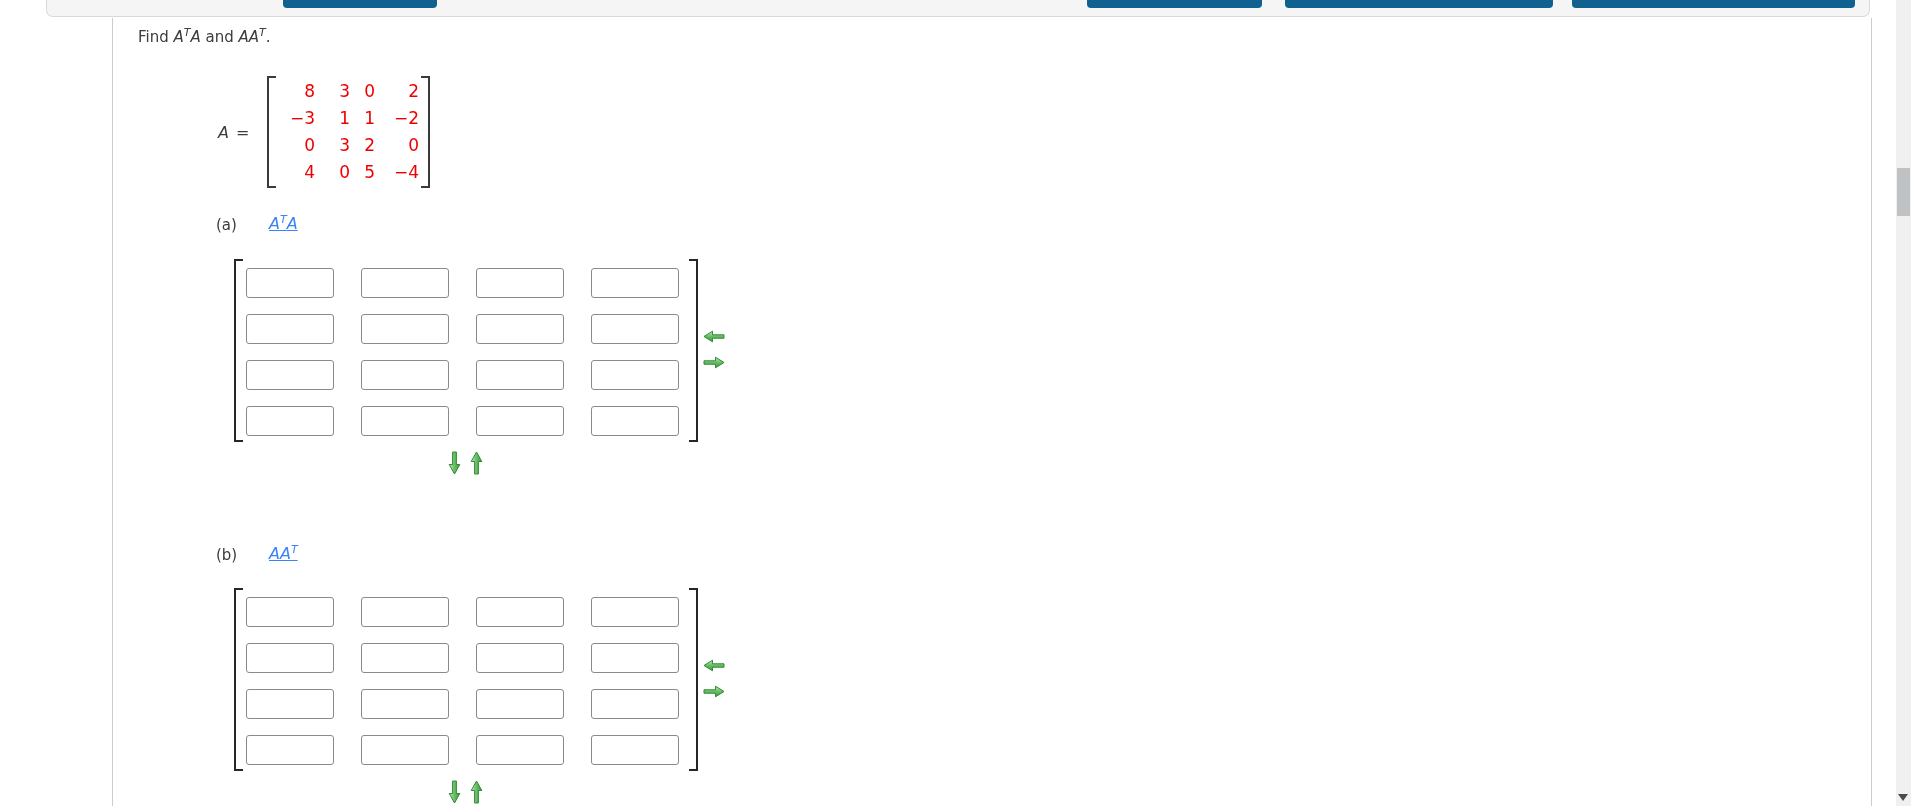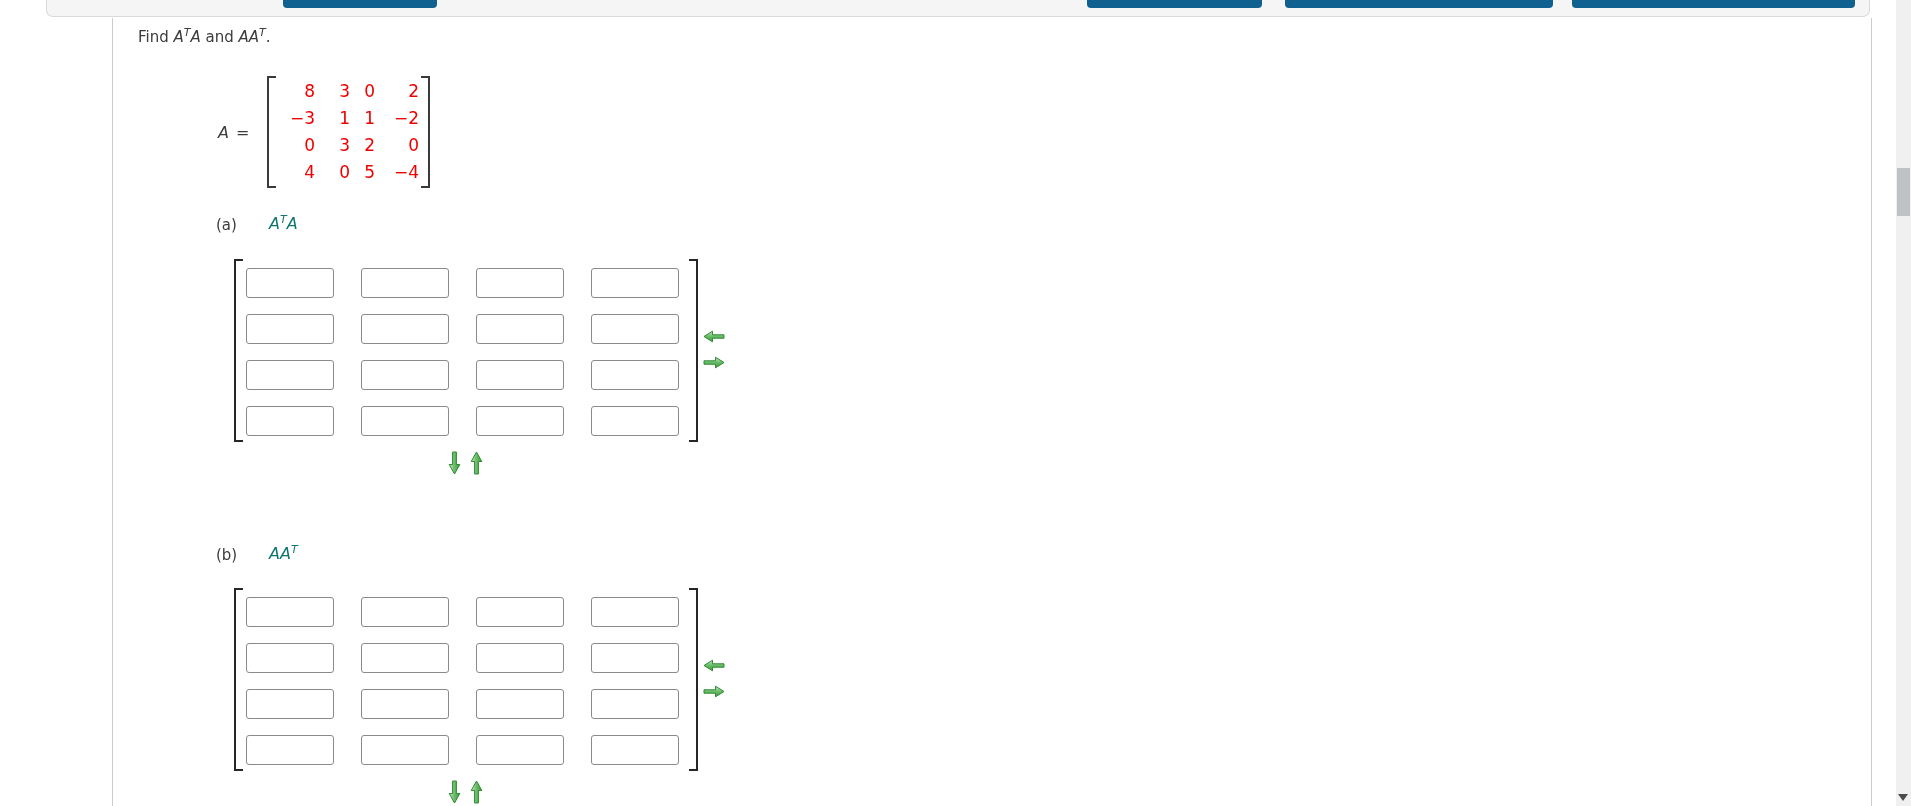--- a/index.html
+++ b/index.html
@@ -39,21 +39,21 @@
   .mbr.l{left:0;border-right:none;}
   .mbr.r{left:154px;border-left:none;}
   .matA-grid{
     position:absolute;left:14px;top:2px;
     display:grid;grid-template-columns:34px 35px 25px 44px;
     font-size:17px;line-height:27px;color:#ee0000;text-align:right;
   }
 
   
   .part-label{position:absolute;font-size:15px;color:#3c3c3c;}
-  .part-expr{position:absolute;font-size:16px;color:#0f766e;font-style:italic;white-space:nowrap;}
+  .part-expr{position:absolute;font-size:16px;color:#3b82f6;font-style:italic;white-space:nowrap;text-decoration:underline;}
 
   
   .answer-matrix{position:absolute;left:121px;width:640px;height:220px;}
   .abr{position:absolute;top:0;width:9px;height:183px;box-sizing:border-box;border:2px solid #262626;}
   .abr.l{left:0;border-right:none;}
   .abr.r{left:455px;border-left:none;}
   .cells{
     position:absolute;left:12px;top:9px;
     display:grid;grid-template-columns:repeat(4,88px);column-gap:27px;row-gap:16px;
   }

